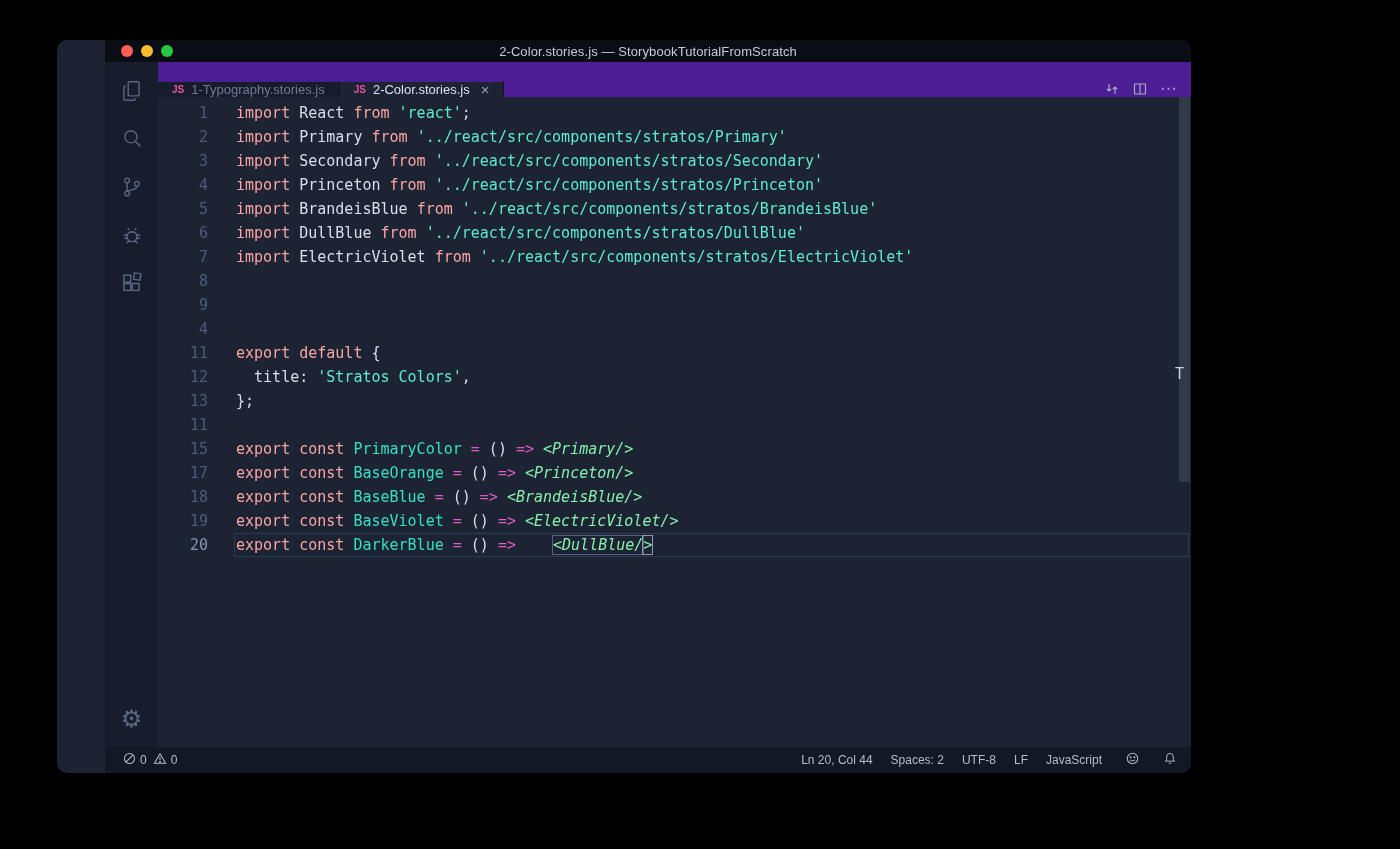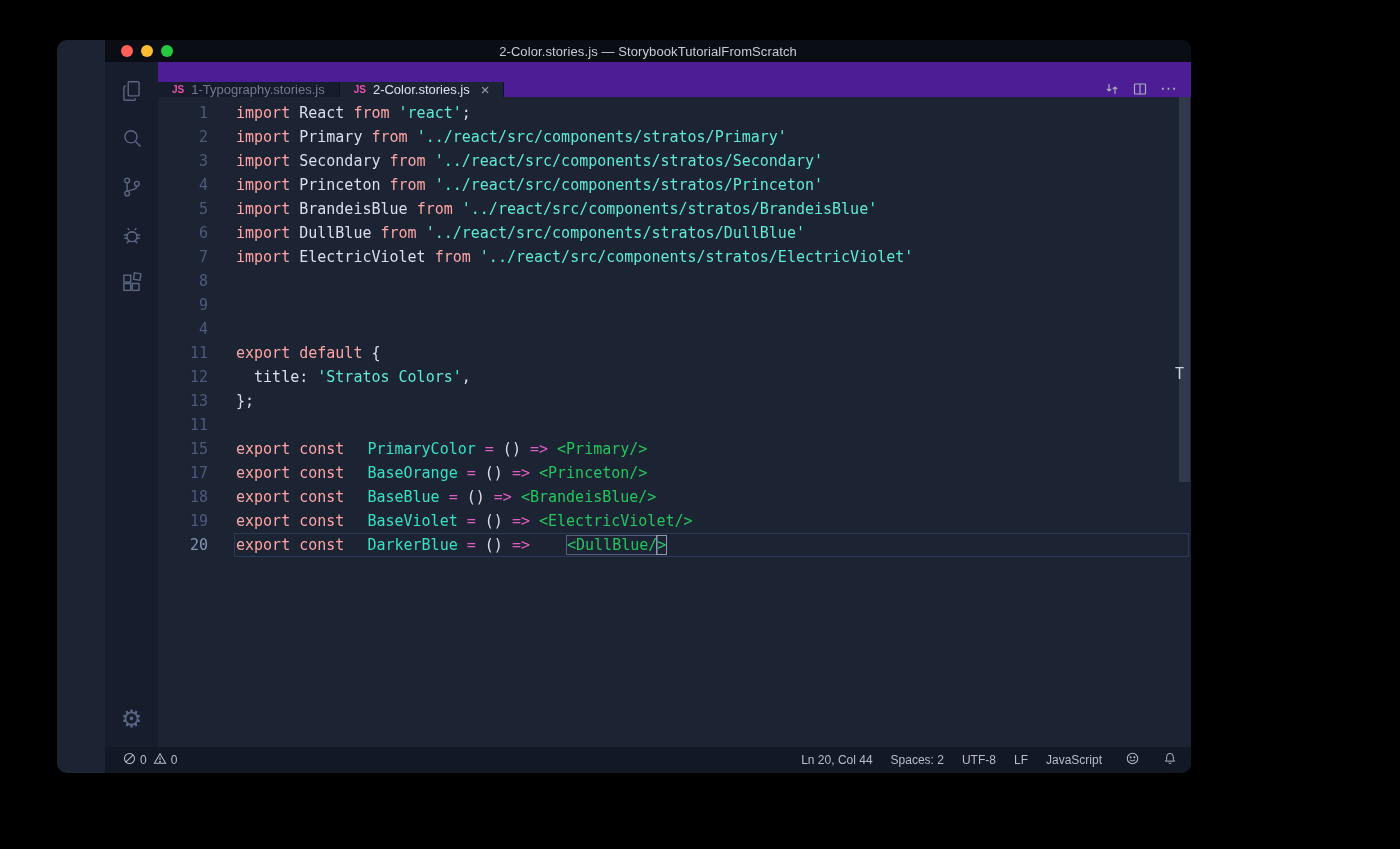--- a/index.html
+++ b/index.html
@@ -49,23 +49,23 @@
   .line-num { width:50px; text-align:right; color:#4d5a7d; flex:0 0 50px; user-select:none; }
   .code-line.current .line-num { color:#8593b4; }
   .line-text { padding-left:28px; white-space:pre; color:#d9dfec; }
   .code-line.current::after {
     content:""; position:absolute; left:76px; right:2px; top:0; bottom:0;
     border:1px solid #2e3953; pointer-events:none;
   }
   .kw { color:#fca5a5; }
   .pl { color:#d9dfec; }
   .str { color:#5eead4; }
-  .fn { color:#35e0c4;margin-left:14px; }
+  .fn { color:#35e0c4; }
   .op { color:#df5cc2; }
-  .jsx { color:#22c55e; }
+  .jsx { color:#86efac; font-style:italic; }
   .boxed { outline:1px solid #55607e;margin-left:28px; }
   .cursor-box { outline:1px solid #8d97ae; }
   .scroll-thumb { position:absolute; right:1px; top:0; width:11px; height:385px; background:rgba(128,140,166,0.22); }
   .overview-marker { position:absolute; right:7px; top:268px; color:#ccd2dc; font-size:15px; }
   
   .statusbar {
     height:26px; flex:0 0 26px; background:#131826; color:#b6bdc9; font-size:12px;
     display:flex; align-items:center; padding:0 14px 0 18px;
   }
   .sb-left { display:flex; align-items:center; gap:6px; }

